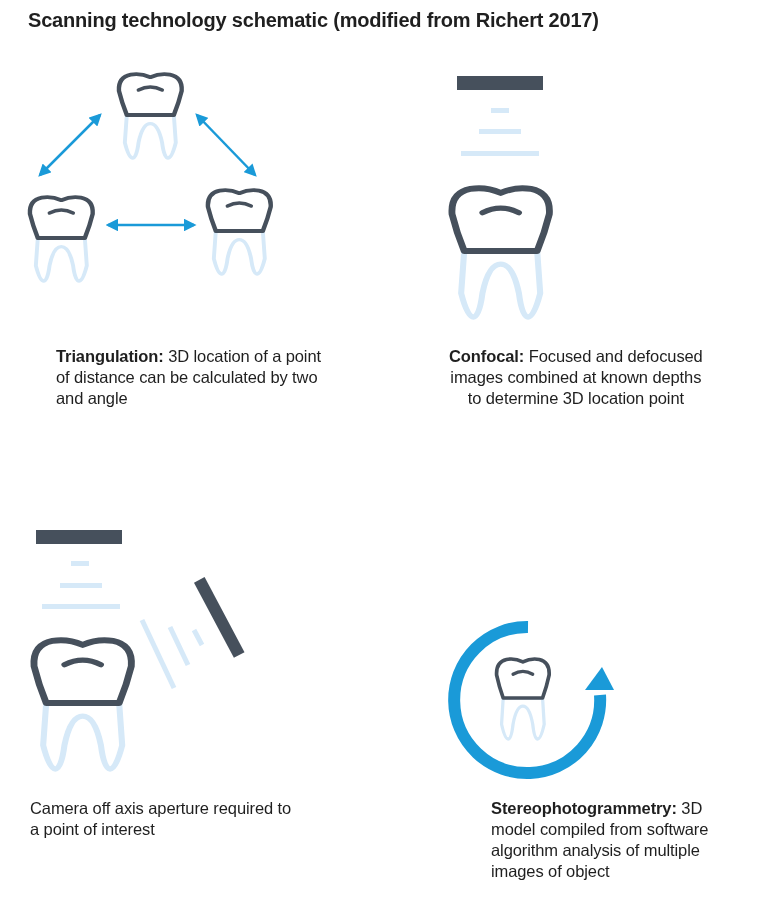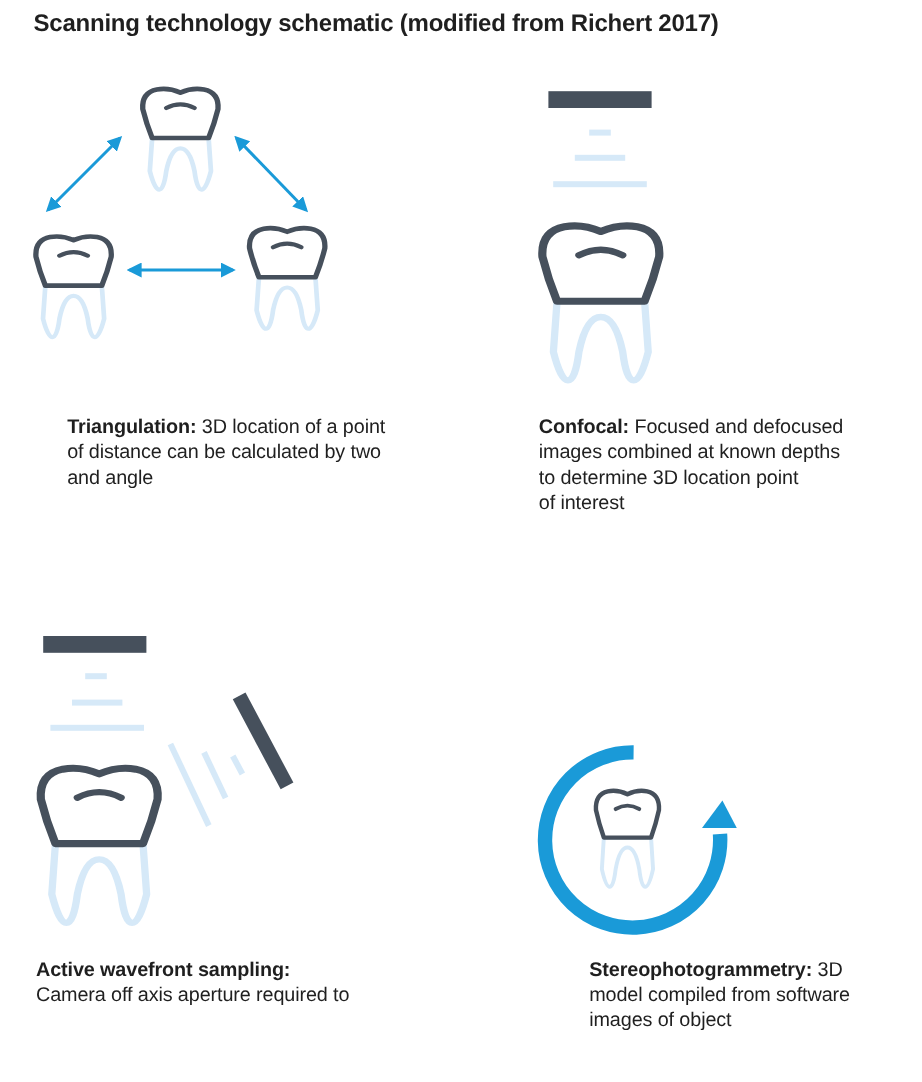--- a/index.html
+++ b/index.html
@@ -63,29 +63,29 @@
     <use href="#tooth" transform="translate(495,657) scale(0.82,0.82)"></use>
   </g>
 </svg>
 
 <div class="caption" style="left:28px; top:346px;margin-left:28px;">
   <div><b>Triangulation:</b><span> 3D location of a point</span></div>
   <div>of distance can be calculated by two</div>
   <div>and angle</div>
 </div>
 
-<div class="caption" style="left:449px; top:346px;">
+<div class="caption" style="left:449px; top:346px;text-align:center;">
   <div><b>Confocal:</b><span> Focused and defocused</span></div>
   <div>images combined at known depths</div>
   <div>to determine 3D location point</div>
-  <div>of interest</div>
 </div>
 
 <div class="caption" style="left:30px; top:798px;">
-  <div><b>Active wavefront sampling:</b><span></span></div>
   <div>Camera off axis aperture required to</div>
+  <div>a point of interest</div>
 </div>
 
 <div class="caption" style="left:451px; top:798px;margin-left:40px;">
   <div><b>Stereophotogrammetry:</b><span> 3D</span></div>
   <div>model compiled from software</div>
+  <div>algorithm analysis of multiple</div>
   <div>images of object</div>
 </div>
 
 </body></html>

